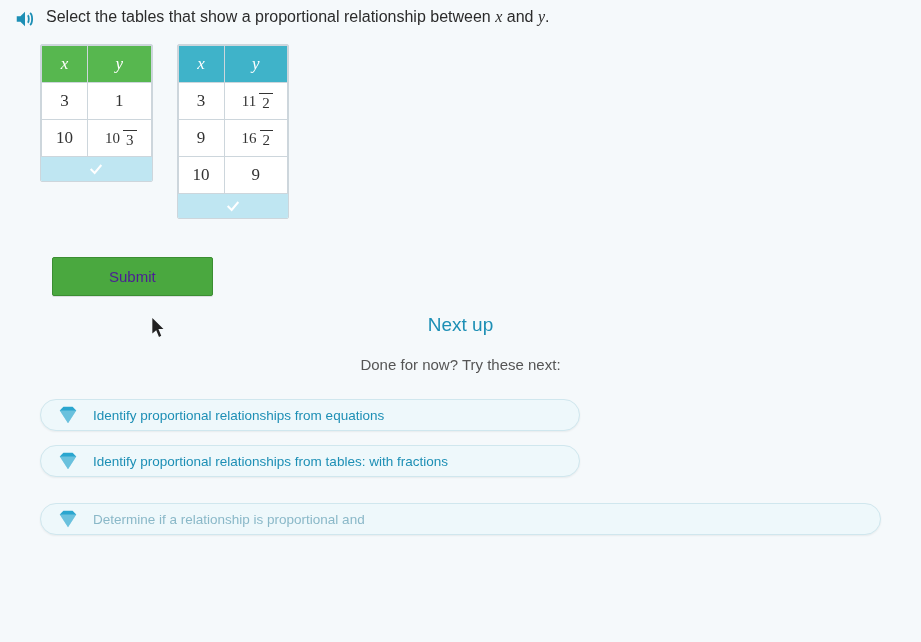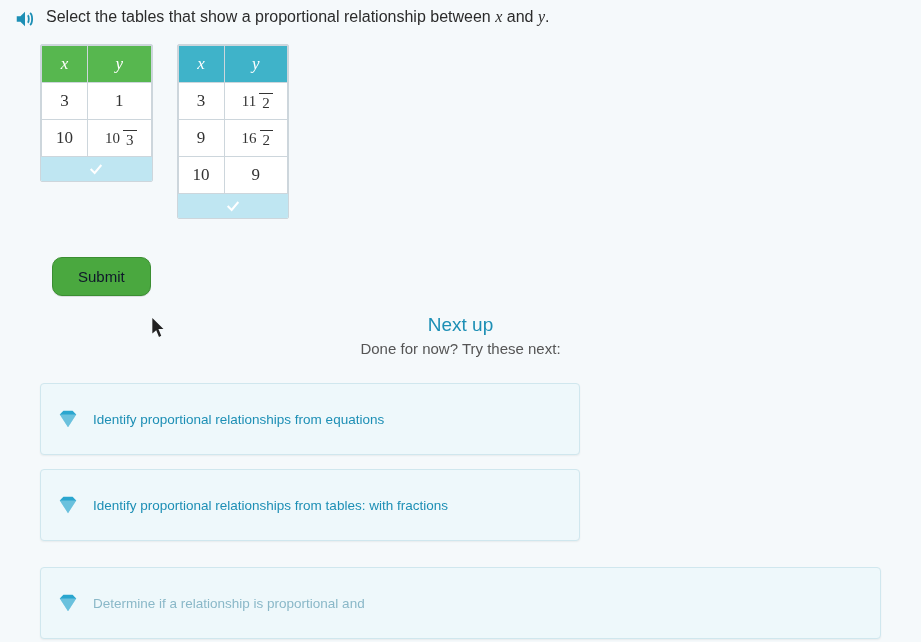--- a/index.html
+++ b/index.html
@@ -90,56 +90,56 @@
     top: 318px;
     width: 14px;
     height: 20px;
     pointer-events: none;
   }
 
   .submit-btn {
     margin: 38px 0 0 38px;
     background: #4aa83f;
     border: 1px solid #3b8e32;
-    color: #0f172a;
+    color: #4c1d95;
     font-size: 15px;
-    padding: 10px 25px;
-    border-radius: 10px;
+    padding: 10px 56px;
+    border-radius: 2px;
     cursor: pointer;
     box-shadow: 0 1px 0 rgba(0,0,0,.1);
   }
 
   .next-up {
     text-align: center;
     margin-top: 18px;
   }
   .next-up-title {
     color: #1d8fb5;
     font-size: 19px;
-    margin-bottom: 4px;
+    margin-bottom: 20px;
   }
   .next-up-sub {
     color: #555;
     font-size: 15px;
     margin-bottom: 26px;
   }
 
   .recs {
     display: flex;
     gap: 26px;
     padding: 0 26px;
     flex-wrap: wrap;
   }
   .rec-col-left { flex: 0 0 540px; display: flex; flex-direction: column; gap: 14px; }
   .rec-col-right { flex: 1; display: flex; flex-direction: column; gap: 14px; }
   .rec-card {
     background: #eef8fb;
     border: 1px solid #d0e7ee;
-    border-radius: 4px;
-    padding: 24px 16px;
+    border-radius: 16px;
+    padding: 4px 16px;
     display: flex;
     align-items: center;
     gap: 14px;
     cursor: pointer;
     box-shadow: 0 1px 2px rgba(0,0,0,.06);
     white-space: nowrap;
     overflow: hidden;
     text-align: center;
   }
   .rec-icon { width: 22px; height: 22px; flex-shrink: 0; }

